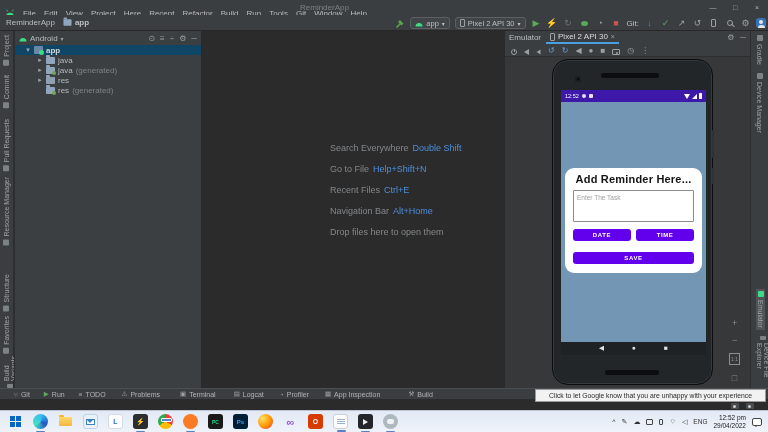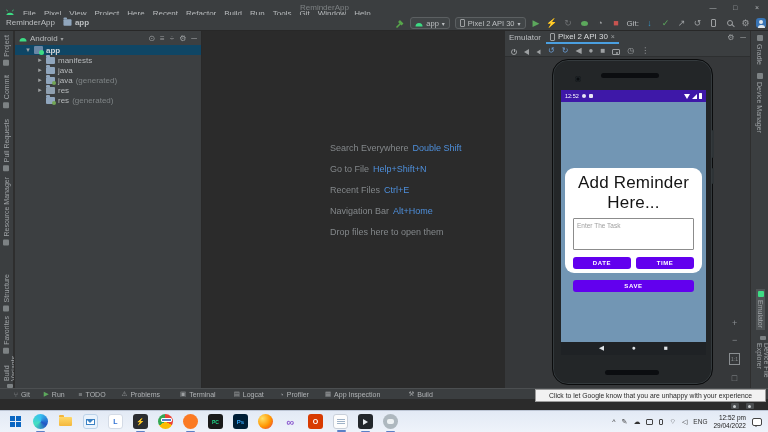--- a/index.html
+++ b/index.html
@@ -85,21 +85,21 @@
   .spk2 { left:52px; top:310px; width:54px; height:5px; border-radius:3px; background:#0b0d10; }
   .screen { left:8px; top:30px; width:145px; height:265px; background:#7296b4; overflow:hidden; }
   .sbar { left:0; top:0; width:145px; height:12px; background:#3e18a8; display:flex; align-items:center; padding:0 4px; gap:3px; }
   .sbar-time { font-size:5.5px; color:#fff; }
   .sdot { width:4px; height:4px; border-radius:1px; background:#e8e4f4; }
   .sbar-right { margin-left:auto; display:flex; gap:2px; align-items:center; }
   .wifi { width:0; height:0; border-left:3px solid transparent; border-right:3px solid transparent; border-top:5px solid #fff; }
   .sig { width:0; height:0; border-left:5px solid transparent; border-bottom:5px solid #fff; }
   .batt { width:3px; height:6px; background:#fff; border-radius:0.5px; }
   .card { left:4px; top:78px; width:137px; height:105px; background:#fff; border-radius:9px; padding:5px 8px 0 8px; }
-  .card-title { font-size:17px; font-weight:normal; color:#141414; text-align:center; letter-spacing:0.2px; }
+  .card-title { font-size:11px; font-weight:bold; color:#141414; text-align:center; letter-spacing:0.2px; }
   .task-input { margin-top:5px; width:121px; height:32px; border:1px solid #8c8c8c; border-radius:1px; background:#fff; font-size:6.5px; font-family:"Liberation Sans",sans-serif; color:#444; padding:3px; resize:none; display:block; }
   .task-input::placeholder { color:#9e9e9e; }
   .btnrow { margin-top:7px; display:flex; justify-content:space-between; }
   .pbtn { background:#6200ee; color:#fff; border:none; border-radius:3px; font-size:6px; font-weight:bold; letter-spacing:0.6px; height:12px; display:flex; align-items:center; justify-content:center; font-family:"Liberation Sans",sans-serif; }
   .pbtn.half { width:58px; }
   .pbtn.full { width:121px; margin-top:11px; }
   .navbar { left:8px; top:282px; width:145px; height:13px; background:#1f2225; display:flex; align-items:center; justify-content:center; gap:28px; }
   .navbar span { color:#dfe3e6; font-size:6.5px; line-height:6.5px; }
   .sidebtn { position:absolute; right:-2px; width:2px; background:#2e3336; border-radius:1px; }
 
@@ -161,21 +161,21 @@
 
 <div id="root">
 
   <div class="abs titlebar">
     <svg width="10" height="9" style="margin:0 4px 0 5px">
         <path d="M1 8 a4 4.2 0 0 1 8 0 z" fill="#3ddc84"></path>
         <line x1="2.6" y1="2.4" x2="1.7" y2="0.7" stroke="#3ddc84" stroke-width="0.8"></line>
         <line x1="7.4" y1="2.4" x2="8.3" y2="0.7" stroke="#3ddc84" stroke-width="0.8"></line>
       </svg>
     <span class="menu-item">File</span>
-    <span class="menu-item">Pixel</span>
+    <span class="menu-item">Edit</span>
     <span class="menu-item">View</span>
     <span class="menu-item">Project</span>
     <span class="menu-item">Here</span>
     <span class="menu-item">Recent</span>
     <span class="menu-item">Refactor</span>
     <span class="menu-item">Build</span>
     <span class="menu-item">Run</span>
     <span class="menu-item">Tools</span>
     <span class="menu-item">Git</span>
     <span class="menu-item">Window</span>
@@ -281,25 +281,20 @@
       </div>
     </div>
     <div class="trow sel" style="padding-left:10px">
       <span class="chev">▾</span>
       <span class="modicon"></span>
       <span style="color:#d3d6d8;font-weight:bold">app</span>
     </div>
     <div class="trow" style="padding-left:22px">
       <span class="chev">▸</span>
       <span class="folder"></span>
-      <span>manifests</span>
-    </div>
-    <div class="trow" style="padding-left:22px">
-      <span class="chev">▸</span>
-      <span class="folder"></span>
       <span>java</span>
     </div>
     <div class="trow" style="padding-left:22px">
       <span class="chev">▸</span>
       <span class="folder gen"></span>
       <span>java</span>
       <span class="gentxt">(generated)</span>
     </div>
     <div class="trow" style="padding-left:22px">
       <span class="chev">▸</span>

